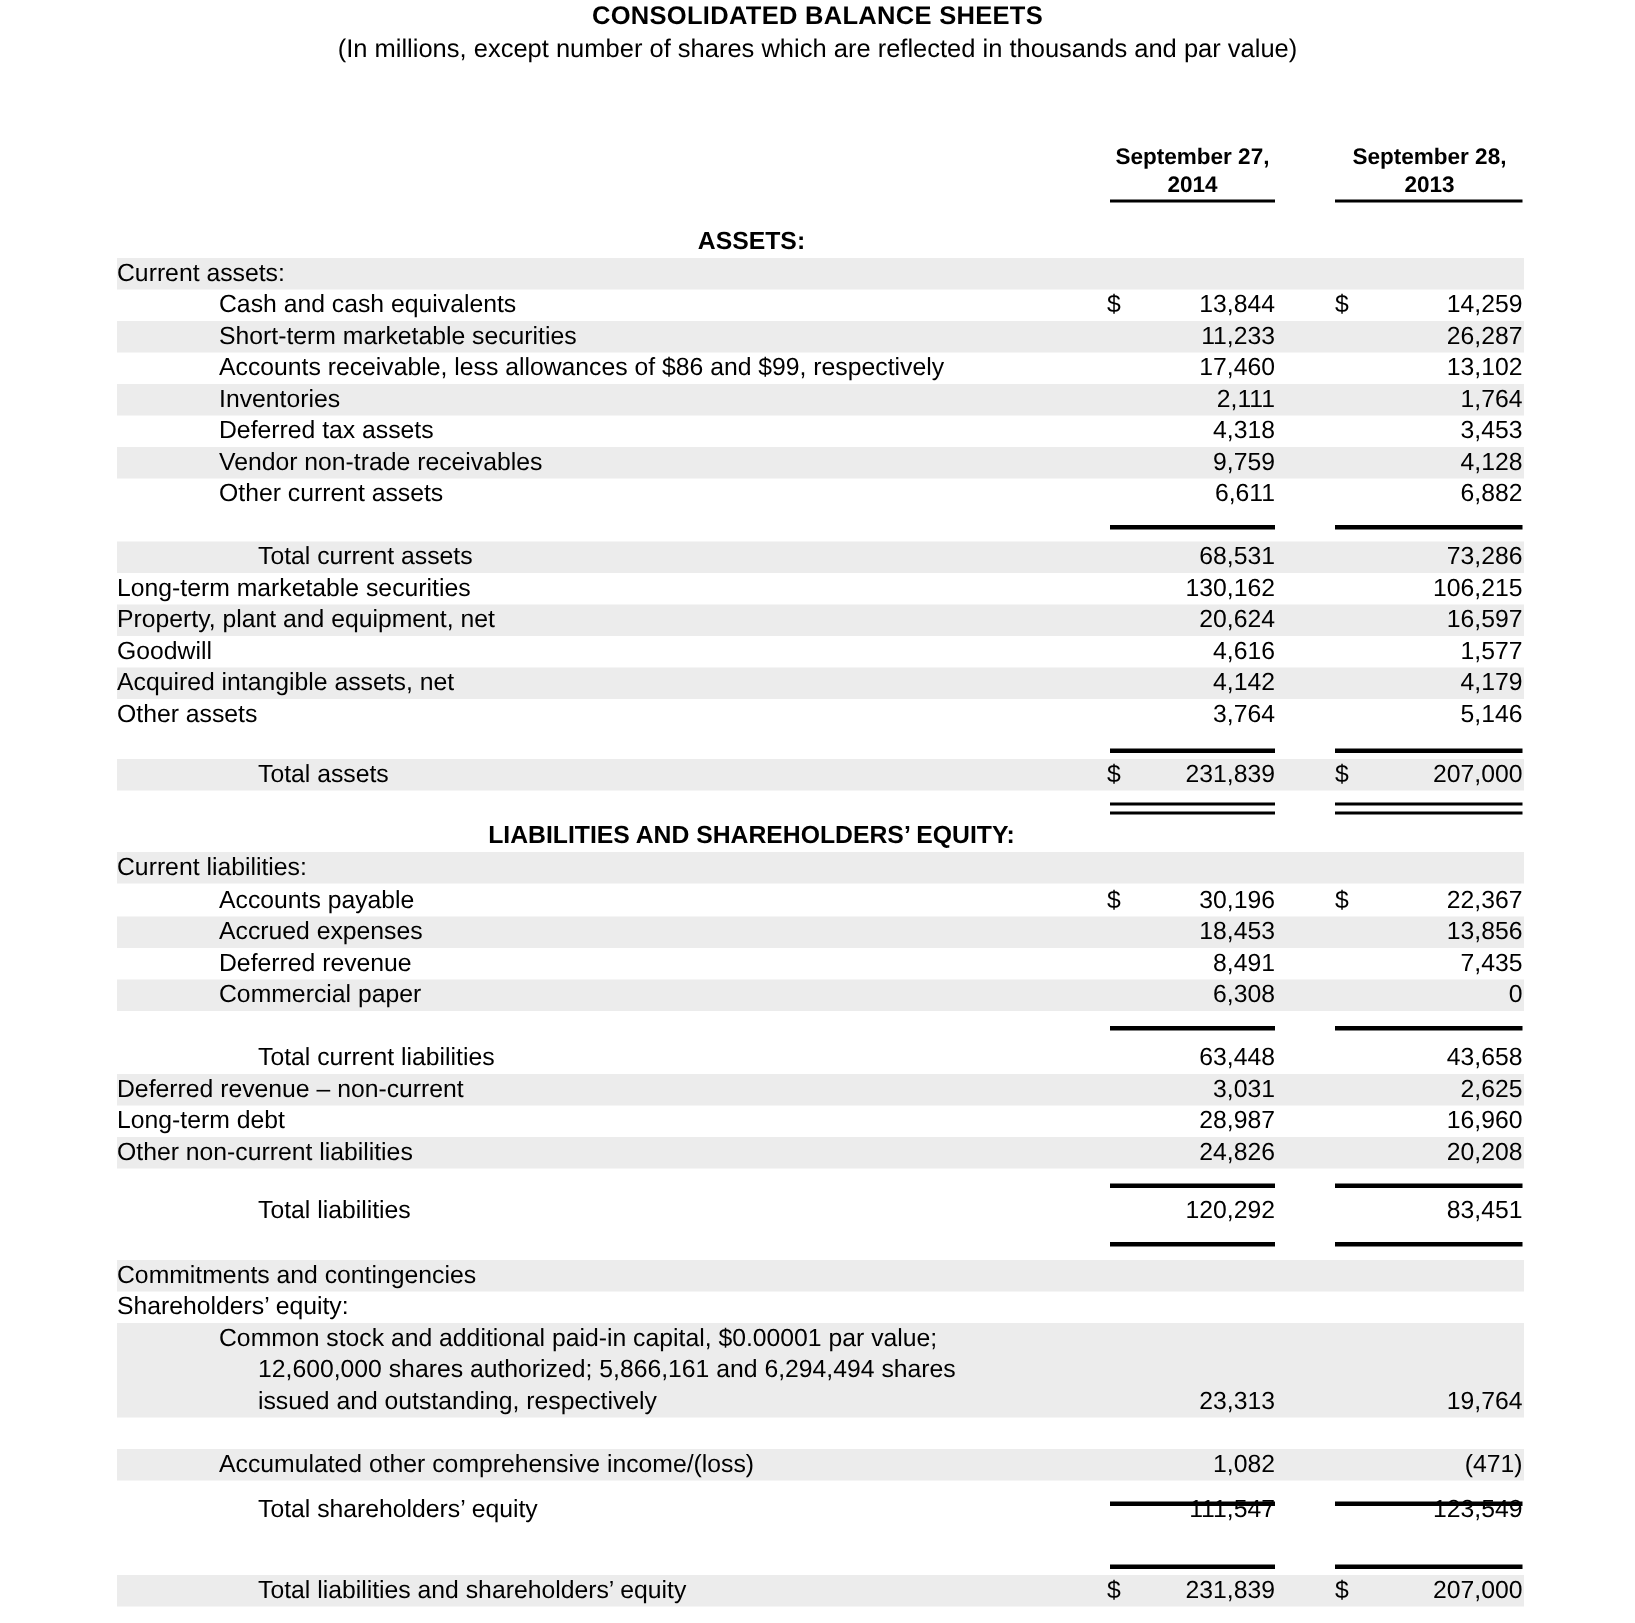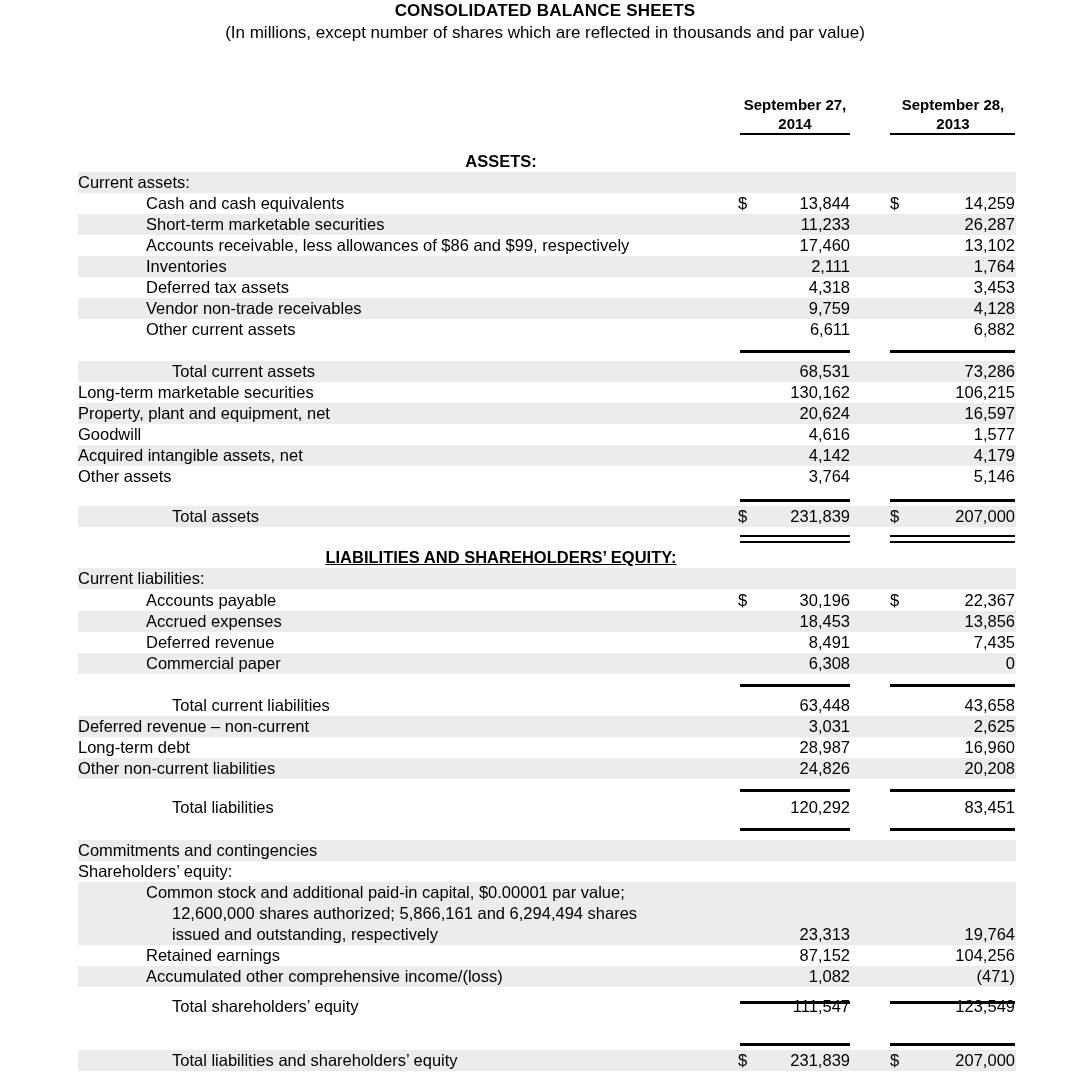--- a/index.html
+++ b/index.html
@@ -77,21 +77,21 @@
   .section-head {
     position: absolute;
     top: 0;
     width: 1090px;
     text-align: center;
     font-weight: bold;
     font-size: 16.5px;
     line-height: 21px;
   }
   .section-head.assets { padding-right: 88px; box-sizing: border-box; }
-  .section-head.liab   { padding-right: 88px; box-sizing: border-box; text-decoration: underline; }
+  .section-head.liab   { padding-right: 88px; box-sizing: border-box; }
 
   
   .cur {
     position: absolute;
     top: 0;
     font-size: 16.5px;
     line-height: 21px;
     text-align: left;
   }
   .num {
@@ -349,25 +349,20 @@
   <div class="row" style="top:903px;">
     <div class="label ind3">12,600,000 shares authorized; 5,866,161 and 6,294,494 shares</div>
   </div>
 
   <div class="row" style="top:924px;">
     <div class="label ind3">issued and outstanding, respectively</div>
     <div class="num c1-num">23,313</div>
     <div class="num c2-num">19,764</div>
   </div>
 
-  <div class="row" style="top:945px;">
-    <div class="label ind2">Retained earnings</div>
-    <div class="num c1-num">87,152</div>
-    <div class="num c2-num">104,256</div>
-  </div>
 
   <div class="row" style="top:966px;">
     <div class="label ind2">Accumulated other comprehensive income/(loss)</div>
     <div class="num c1-num">1,082</div>
     <div class="num c2-num">(471)</div>
   </div>
 
   <div class="rule c1" style="top:1001px;"></div>
   <div class="rule c2" style="top:1001px;"></div>
 

